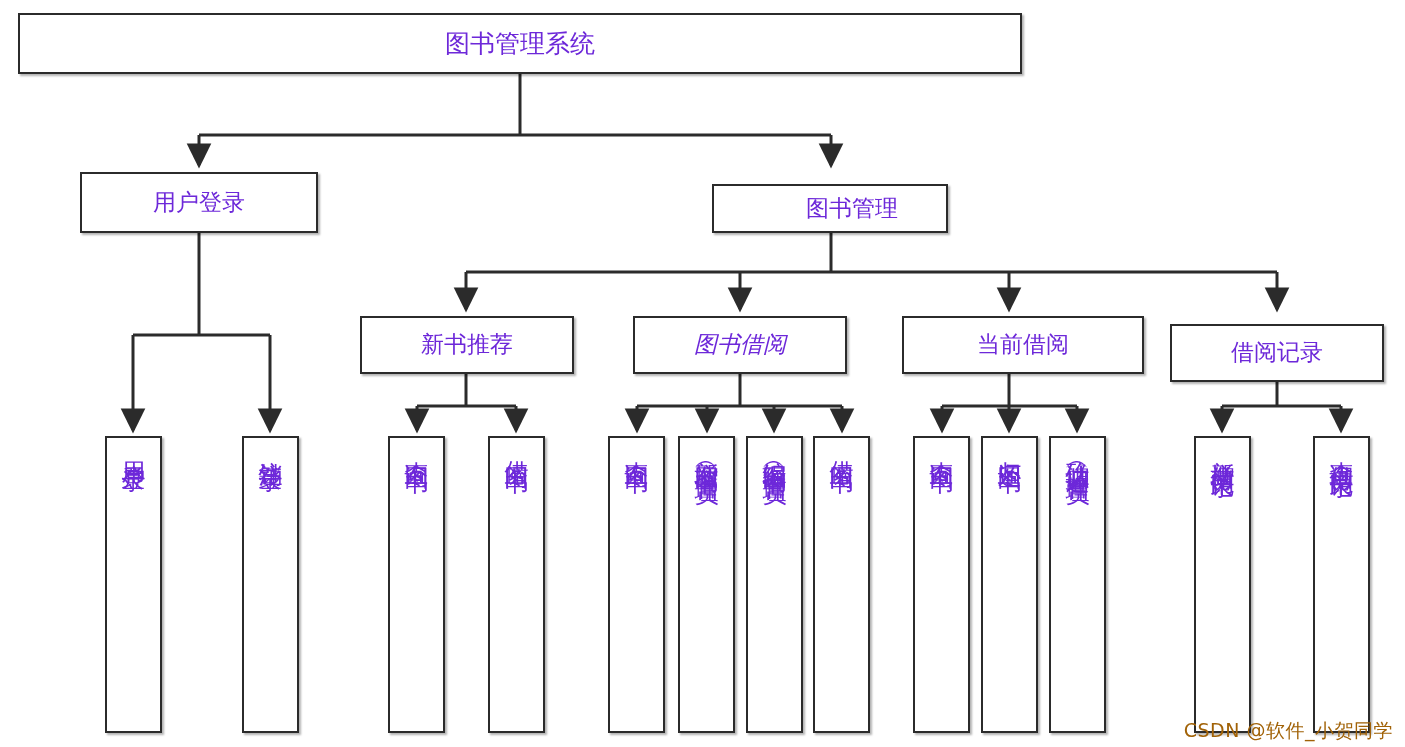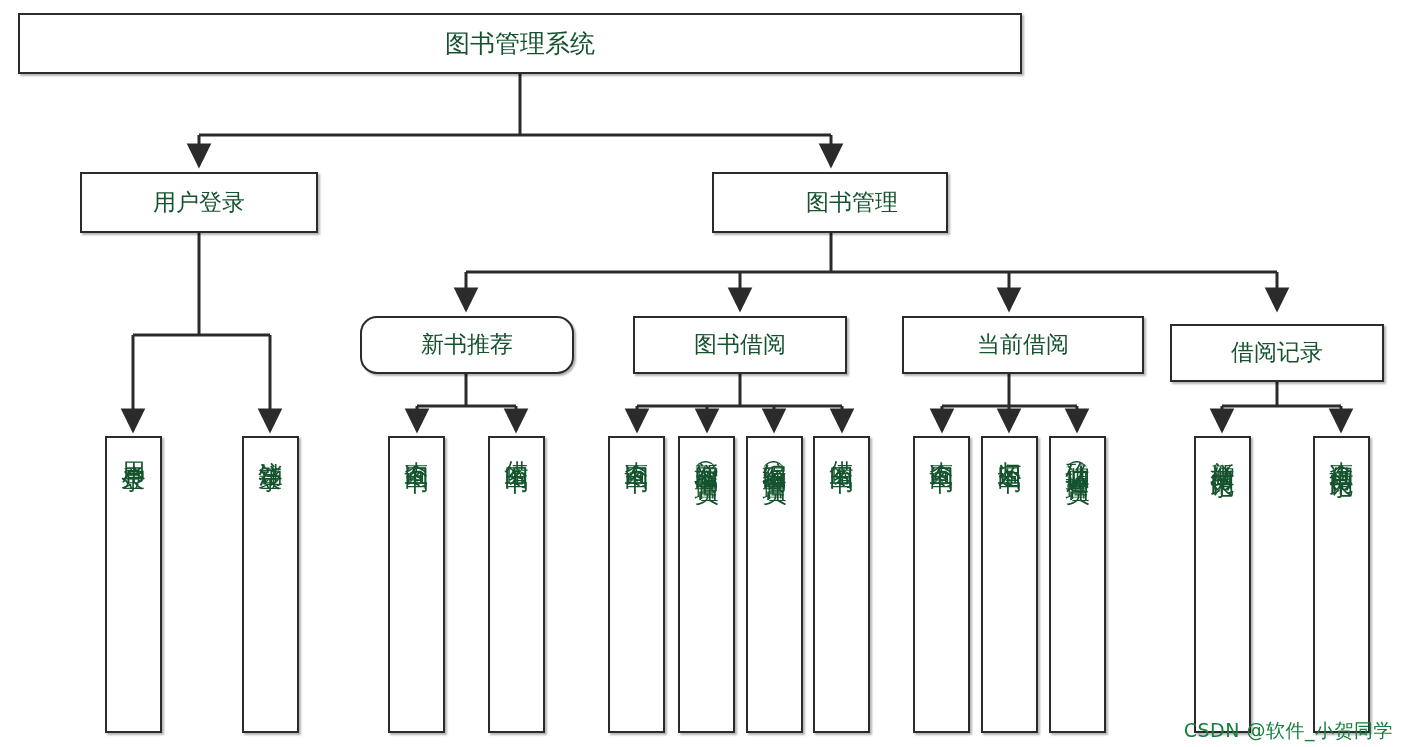--- a/index.html
+++ b/index.html
@@ -30,21 +30,21 @@
     box-sizing: border-box;
     background: #ffffff;
     border: 2px solid #2b2b2b;
     box-shadow: 2px 2px 2px rgba(0,0,0,0.30);
     display: flex;
     align-items: center;
     justify-content: center;
     overflow: hidden;
   }
   .node-label {
-    color: #14532d;
+    color: #6d28d9;
     line-height: 1.18;
     text-align: center;
     white-space: nowrap;
   }
   .node-box.horizontal .node-label {
     writing-mode: horizontal-tb;
     font-size: 23px;
   }
   .node-box.vertical {
     align-items: flex-start;
@@ -59,21 +59,21 @@
     line-height: 1;
   }
   #root-title .node-label {
     font-size: 25px;
   }
   #watermark {
     position: absolute;
     right: 12px;
     bottom: 3px;
     font-size: 19px;
-    color: #15803d;
+    color: #a16207;
     letter-spacing: 0.5px;
     white-space: nowrap;
     pointer-events: none;
   }
 </style>
 </head>
 <body>
 
 <div id="diagram-root">
 
@@ -131,29 +131,29 @@
   </svg>
 
   <div class="node-box horizontal" id="root-title" style="left:18px; top:13px; width:1004px; height:61px;">
     <span class="node-label">图书管理系统</span>
   </div>
 
   <div class="node-box horizontal" style="left:80px; top:172px; width:238px; height:61px;">
     <span class="node-label">用户登录</span>
   </div>
 
-  <div class="node-box horizontal" style="left:712px; top:172px; width:236px; height:61px;padding-left:44px;">
+  <div class="node-box horizontal" style="left:712px; top:184px; width:236px; height:49px;padding-left:44px;">
     <span class="node-label">图书管理</span>
   </div>
 
-  <div class="node-box horizontal" style="left:360px; top:316px; width:214px; height:58px;border-radius:17px;">
+  <div class="node-box horizontal" style="left:360px; top:316px; width:214px; height:58px;">
     <span class="node-label">新书推荐</span>
   </div>
 
-  <div class="node-box horizontal" style="left:633px; top:316px; width:214px; height:58px;">
+  <div class="node-box horizontal" style="left:633px; top:316px; width:214px; height:58px;font-style:italic;">
     <span class="node-label">图书借阅</span>
   </div>
 
   <div class="node-box horizontal" style="left:902px; top:316px; width:242px; height:58px;">
     <span class="node-label">当前借阅</span>
   </div>
 
   <div class="node-box horizontal" style="left:1170px; top:324px; width:214px; height:58px;">
     <span class="node-label">借阅记录</span>
   </div>

